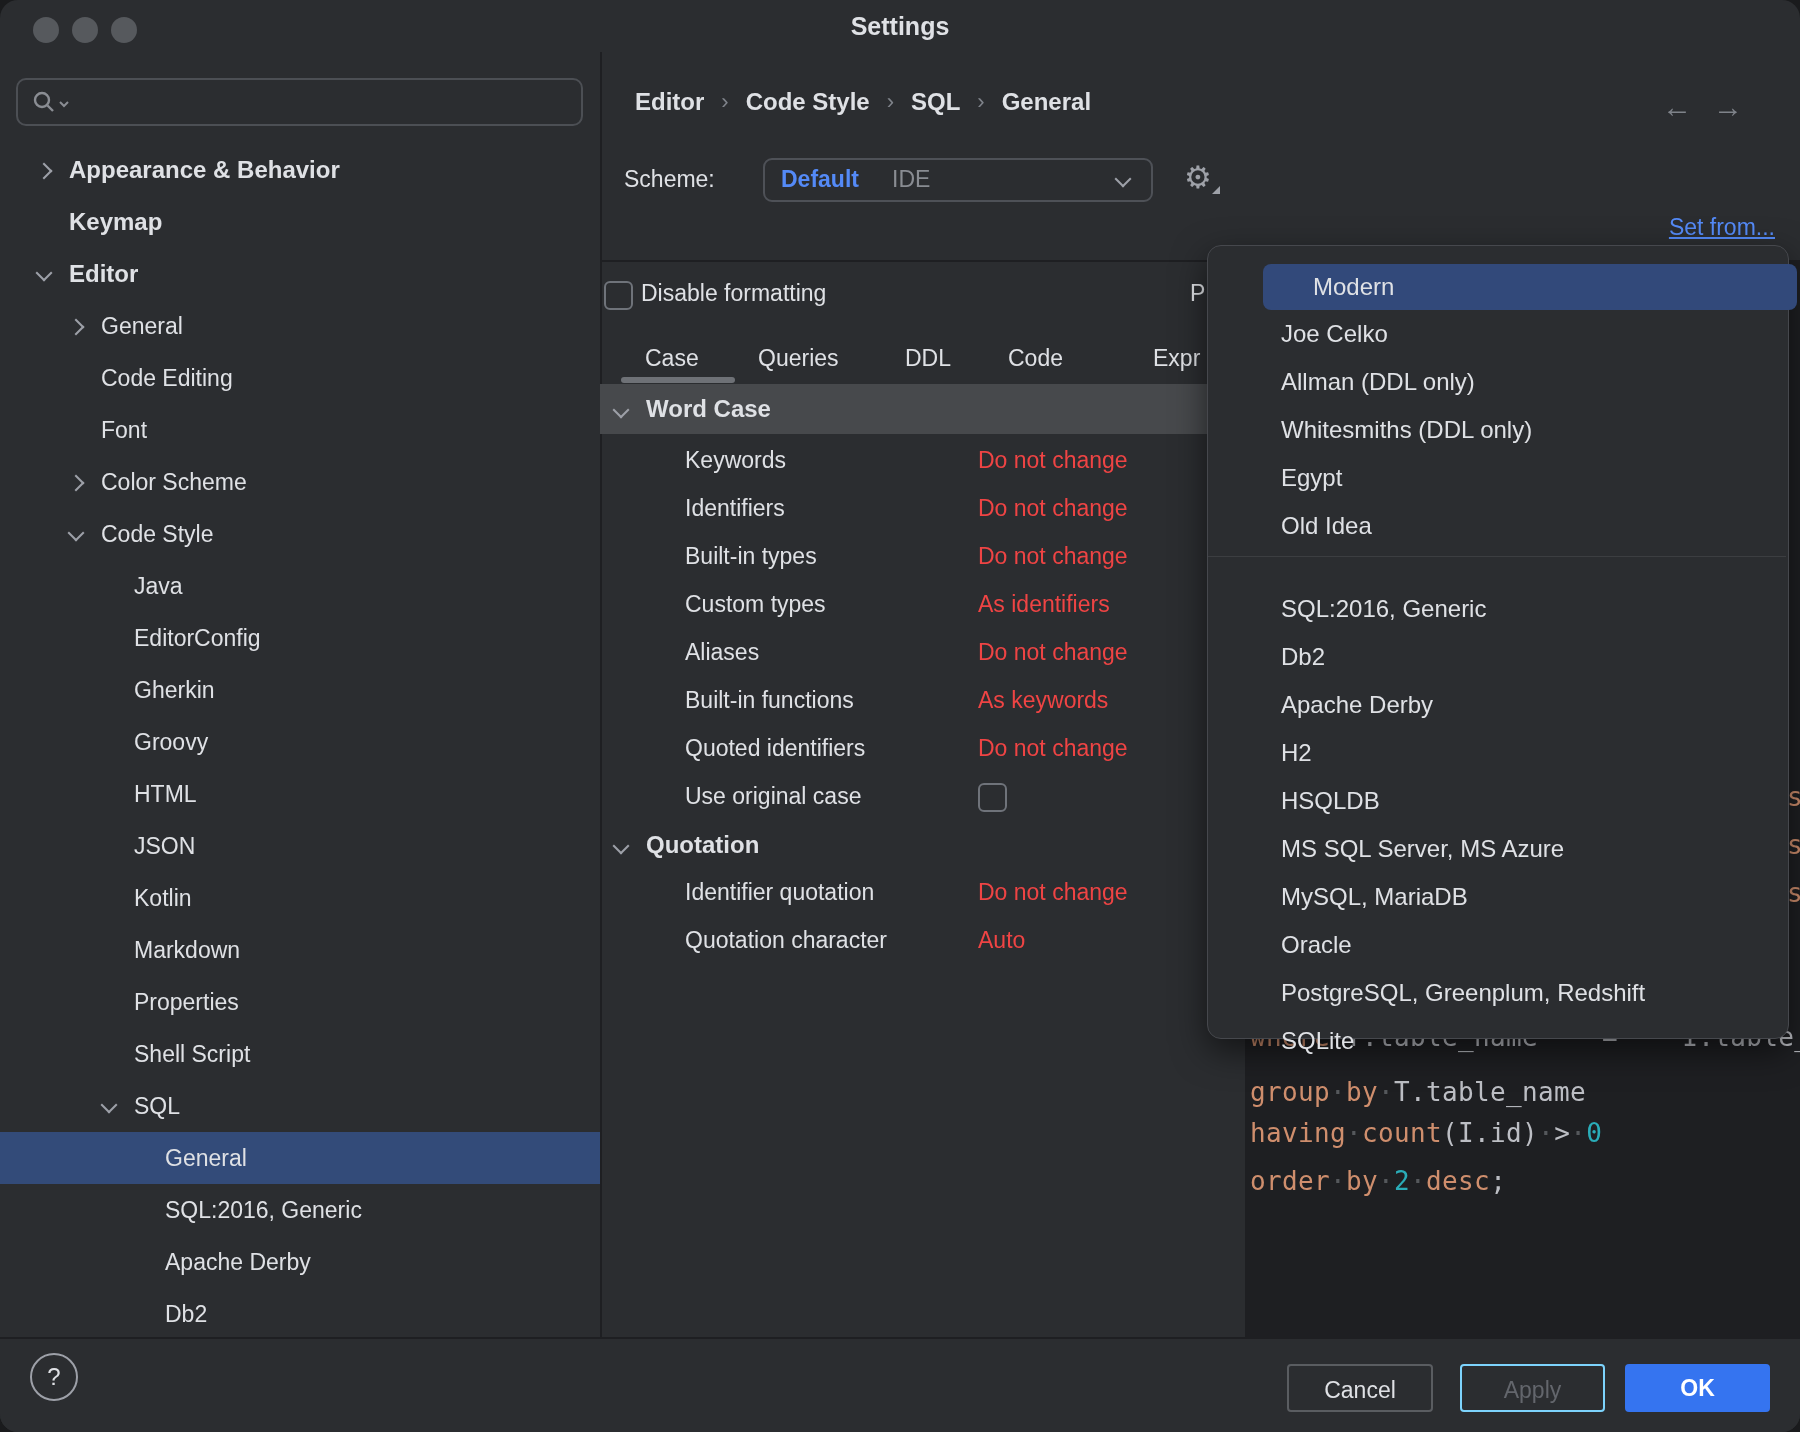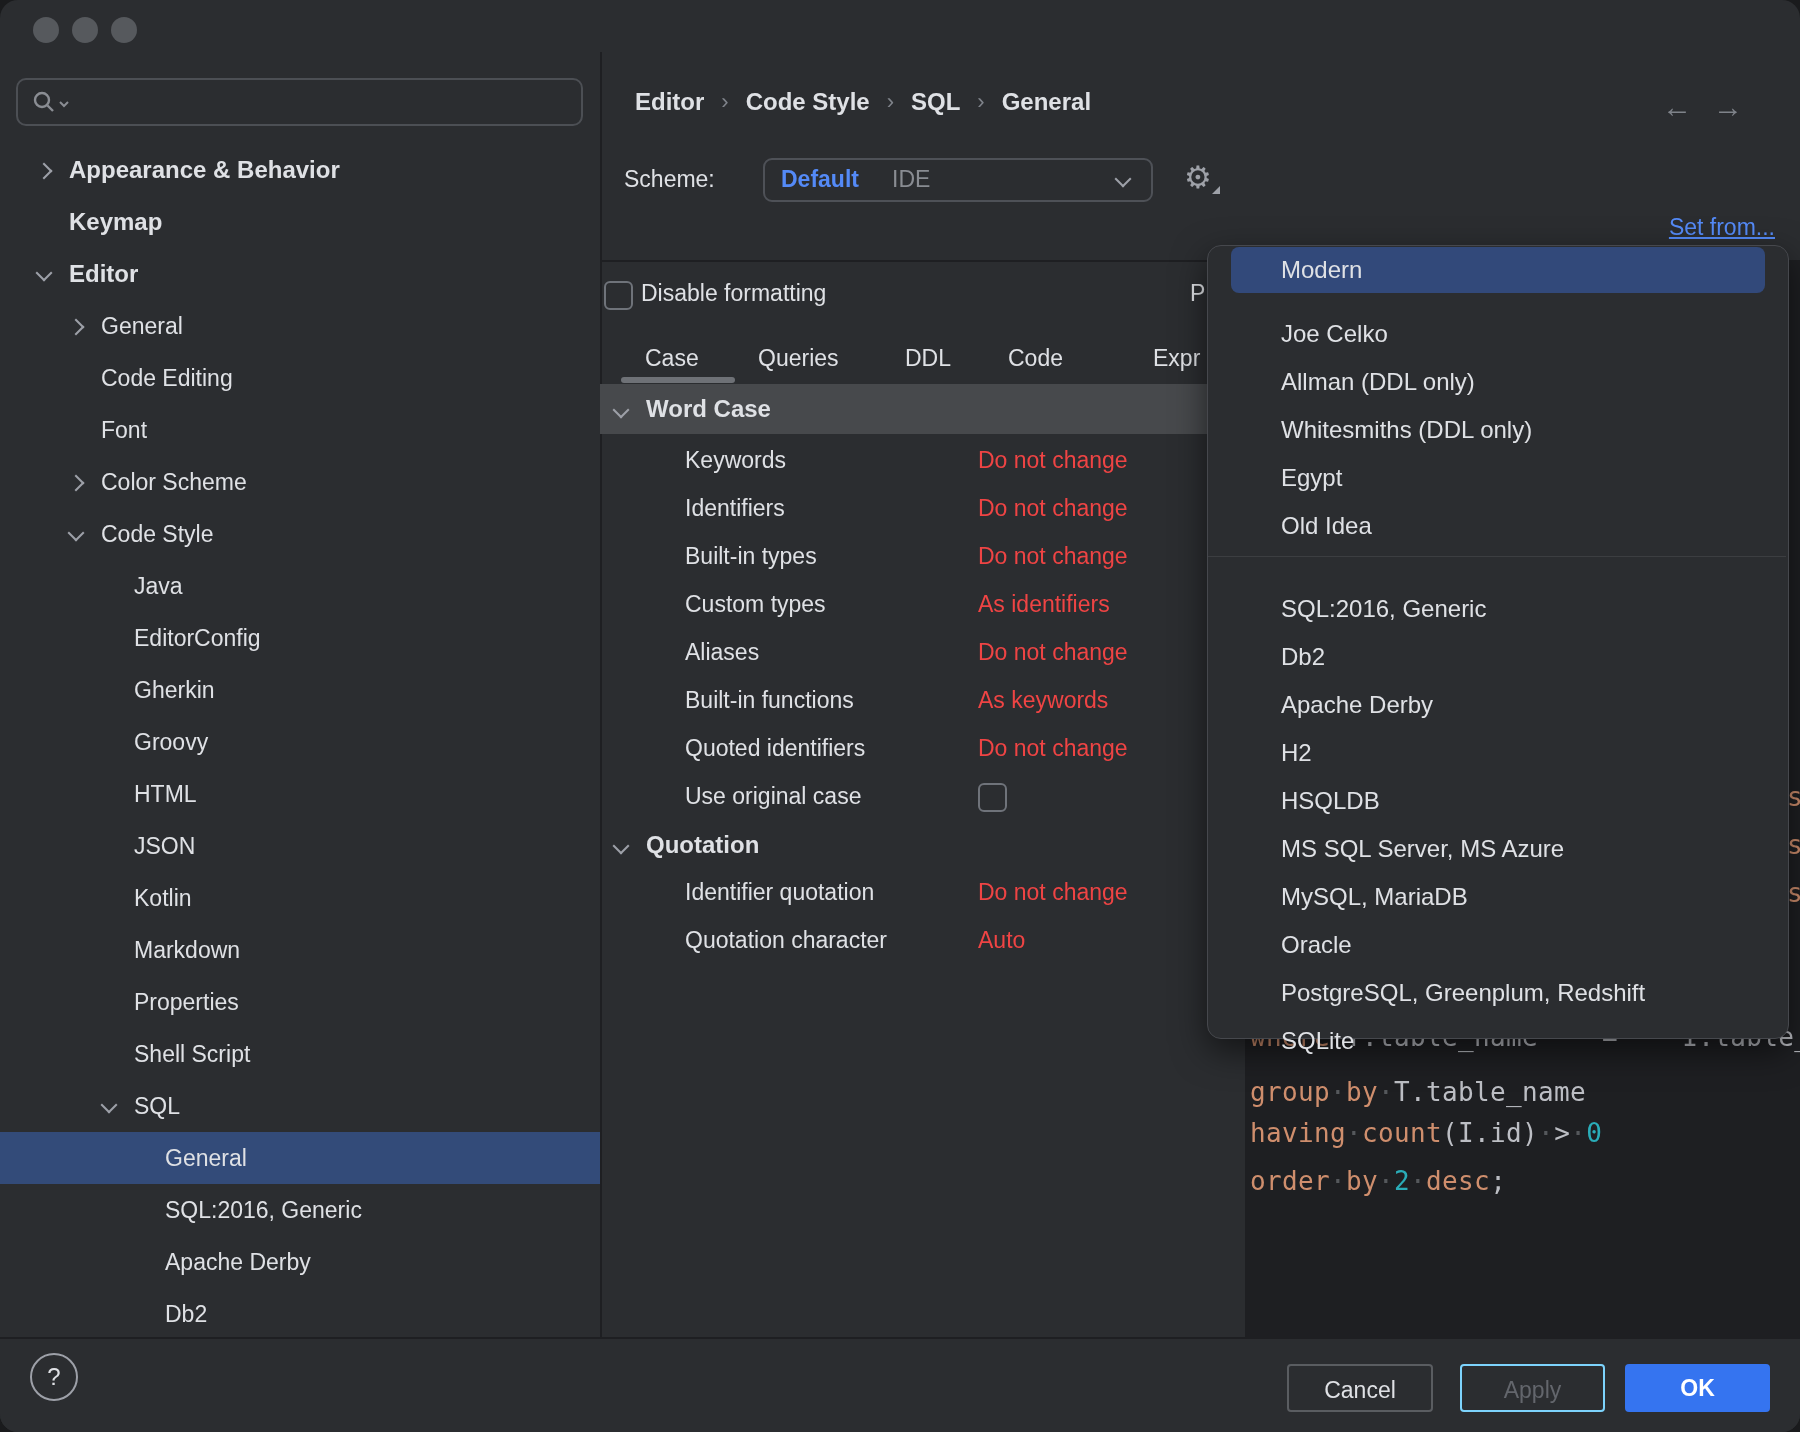--- a/index.html
+++ b/index.html
@@ -70,20 +70,21 @@
   .btn.ok{left:1625px;width:145px;background:#3574f0;color:#ffffff;font-weight:bold;}
 </style>
 </head>
 <body>
 
 <div class="win">
 
   <div class="abs" style="left:33px;top:17px;">
     <span class="light"></span><span class="light"></span><span class="light"></span>
   </div>
+  <div class="abs title">Settings</div>
 
   <div class="abs searchbox">
     <svg class="abs" style="left:14px;top:10px;" width="26" height="26" viewBox="0 0 26 26">
       <circle cx="10" cy="10" r="7" fill="none" stroke="#8a8d93" stroke-width="2.4"></circle>
       <line x1="15.5" y1="15.5" x2="21" y2="21" stroke="#8a8d93" stroke-width="2.4"></line>
     </svg>
     <svg class="abs" style="left:40px;top:20px;" width="12" height="8" viewBox="0 0 12 8">
       <path d="M2 2 L6 6 L10 2" fill="none" stroke="#8a8d93" stroke-width="2"></path>
     </svg>
   </div>
@@ -240,21 +241,21 @@
       <div class="codeline" style="top: 759px;"><span class="tk-k">where</span><span class="tk-w">·</span><span class="tk-p">T.table_name</span><span class="tk-w">····</span><span class="tk-p">=</span><span class="tk-w">····</span><span class="tk-p">I.table_name</span></div>
       <div class="codeline" style="top: 814px;"><span class="tk-k">group</span><span class="tk-w">·</span><span class="tk-k">by</span><span class="tk-w">·</span><span class="tk-p">T.table_name</span></div>
       <div class="codeline" style="top: 855px;"><span class="tk-k">having</span><span class="tk-w">·</span><span class="tk-k">count</span><span class="tk-p">(I.id)</span><span class="tk-w">·</span><span class="tk-p">&gt;</span><span class="tk-w">·</span><span class="tk-n">0</span></div>
       <div class="codeline" style="top: 903px;"><span class="tk-k">order</span><span class="tk-w">·</span><span class="tk-k">by</span><span class="tk-w">·</span><span class="tk-n">2</span><span class="tk-w">·</span><span class="tk-k">desc</span><span class="tk-p">;</span></div>
       <div class="edgeglyph" style="top: 519px;">s</div>
       <div class="edgeglyph" style="top: 567px;">s</div>
       <div class="edgeglyph" style="top: 615px;">s</div>
     </div>
 
   <div class="abs popup" id="popup">
-      <div class="pitem sel" style="top: 1px;">
+      <div class="pitem sel" style="top: 18px; margin-left: 32px;">
         <span class="txt">Modern</span>
       </div>
       <div class="pitem" style="top: 65px;">
         <span class="txt">Joe Celko</span>
       </div>
       <div class="pitem" style="top: 113px;">
         <span class="txt">Allman (DDL only)</span>
       </div>
       <div class="pitem" style="top: 161px;">
         <span class="txt">Whitesmiths (DDL only)</span>

